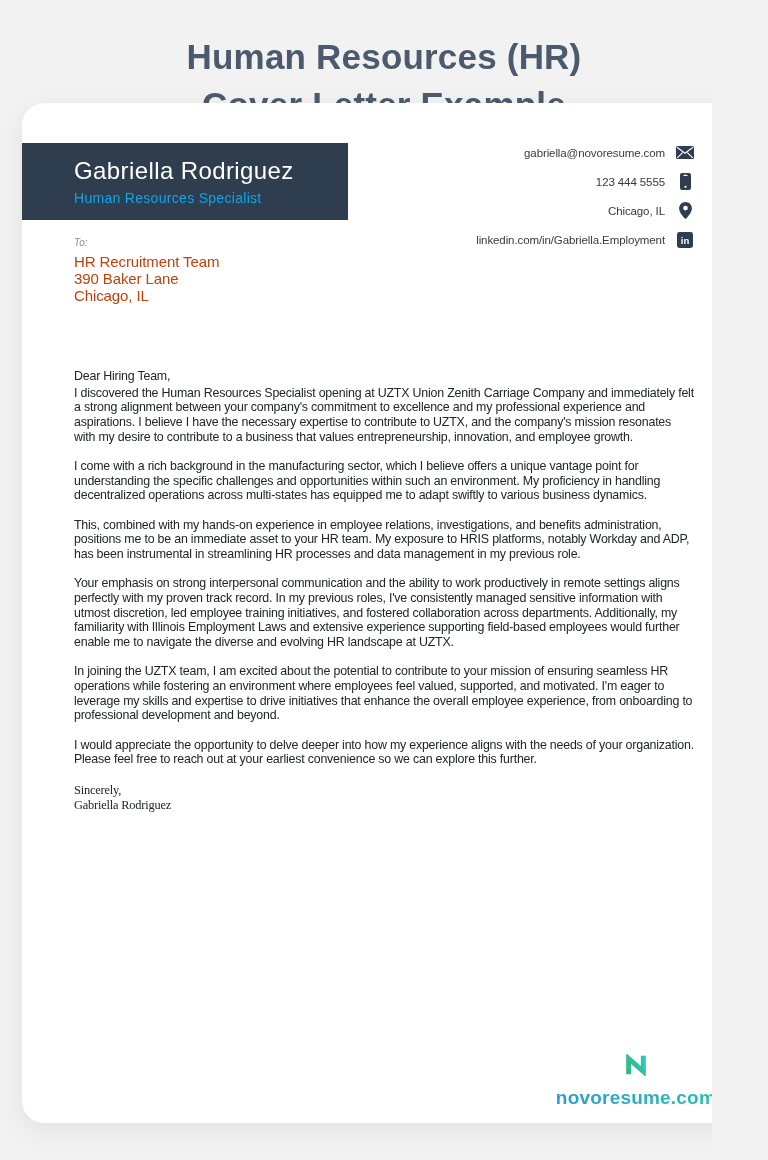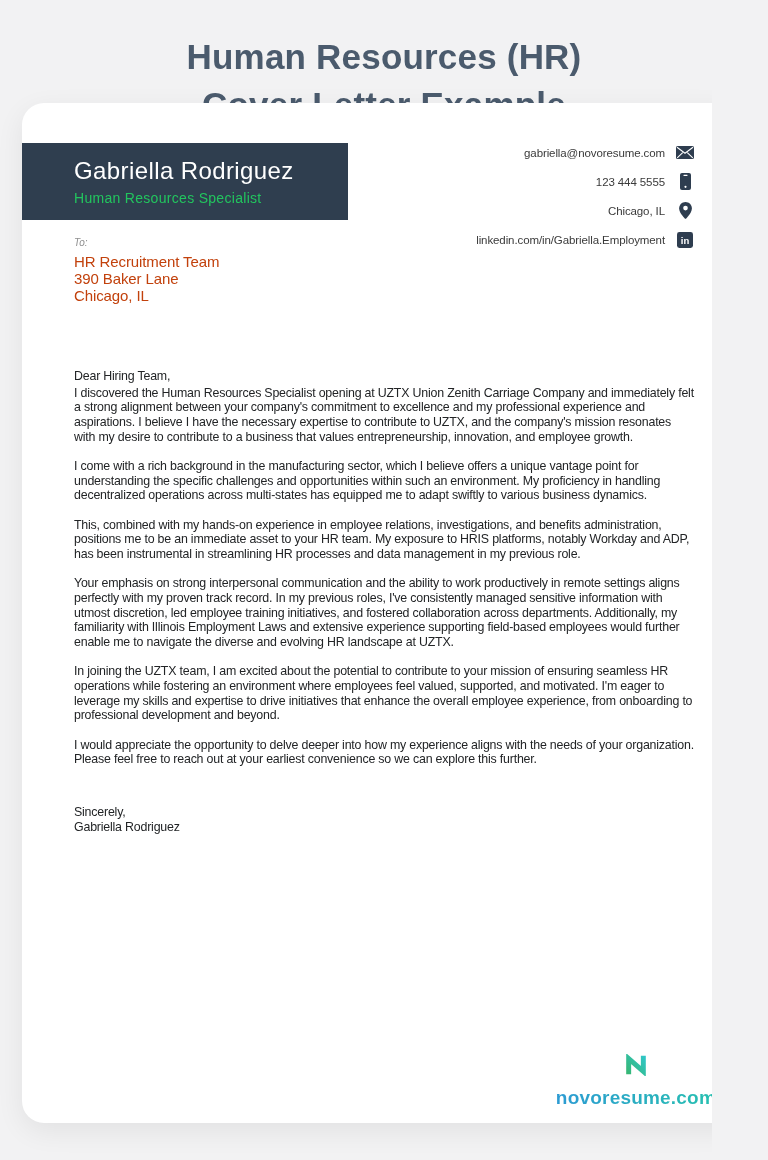--- a/index.html
+++ b/index.html
@@ -28,21 +28,21 @@
   }
 
   
   .band{
     position:absolute;left:0;top:40px;width:326px;height:77px;
     background:#2f3e4f;
     box-sizing:border-box;padding-left:52px;
     display:flex;flex-direction:column;justify-content:center;
   }
   .band .name{color:#ffffff;font-size:24px;font-weight:400;letter-spacing:0.4px;}
-  .band .role{color:#22c55e;font-size:14px;font-weight:400;margin-top:5px;letter-spacing:0.3px;}
+  .band .role{color:#0ea5e9;font-size:14px;font-weight:400;margin-top:5px;letter-spacing:0.3px;}
 
   
   .contact{position:absolute;top:35px;right:52px;display:flex;flex-direction:column;justify-content:space-between;}
   .contact .crow{
     height:29px;display:flex;align-items:center;justify-content:flex-end;gap:11px;
   }
   .contact .ctext{font-size:11.5px;color:#3a3a3a;letter-spacing:-0.1px;}
   .contact .cicon{display:flex;align-items:center;justify-content:center;width:18px;}
 
   
@@ -50,21 +50,21 @@
   .to-label{font-size:10px;font-style:italic;color:#8f8f8f;margin-bottom:5px;}
   .recipient .rline{font-size:15px;line-height:17px;color:#c2410c;letter-spacing:-0.1px;}
 
   
   .body-text{
     position:absolute;left:52px;top:266px;width:620px;
     font-size:12.4px;line-height:14.7px;color:#222426;letter-spacing:-0.2px;
   }
   .body-text p{margin:0 0 14.5px 0;}
   .body-text .salutation{margin-bottom:2px;}
-  .closing{margin-top:38px;}
+  .closing{margin-top:16px;font-family:Liberation Serif, serif;}
   .closing div{line-height:14.7px;}
 
   
   .brand{
     position:absolute;right:30px;bottom:14px;
     display:flex;align-items:center;gap:7px;flex-direction:column;
   }
   .brand-text{
     font-size:19px;font-weight:700;letter-spacing:0.2px;
     background:linear-gradient(90deg,#2d9bd3,#27c0b0);

